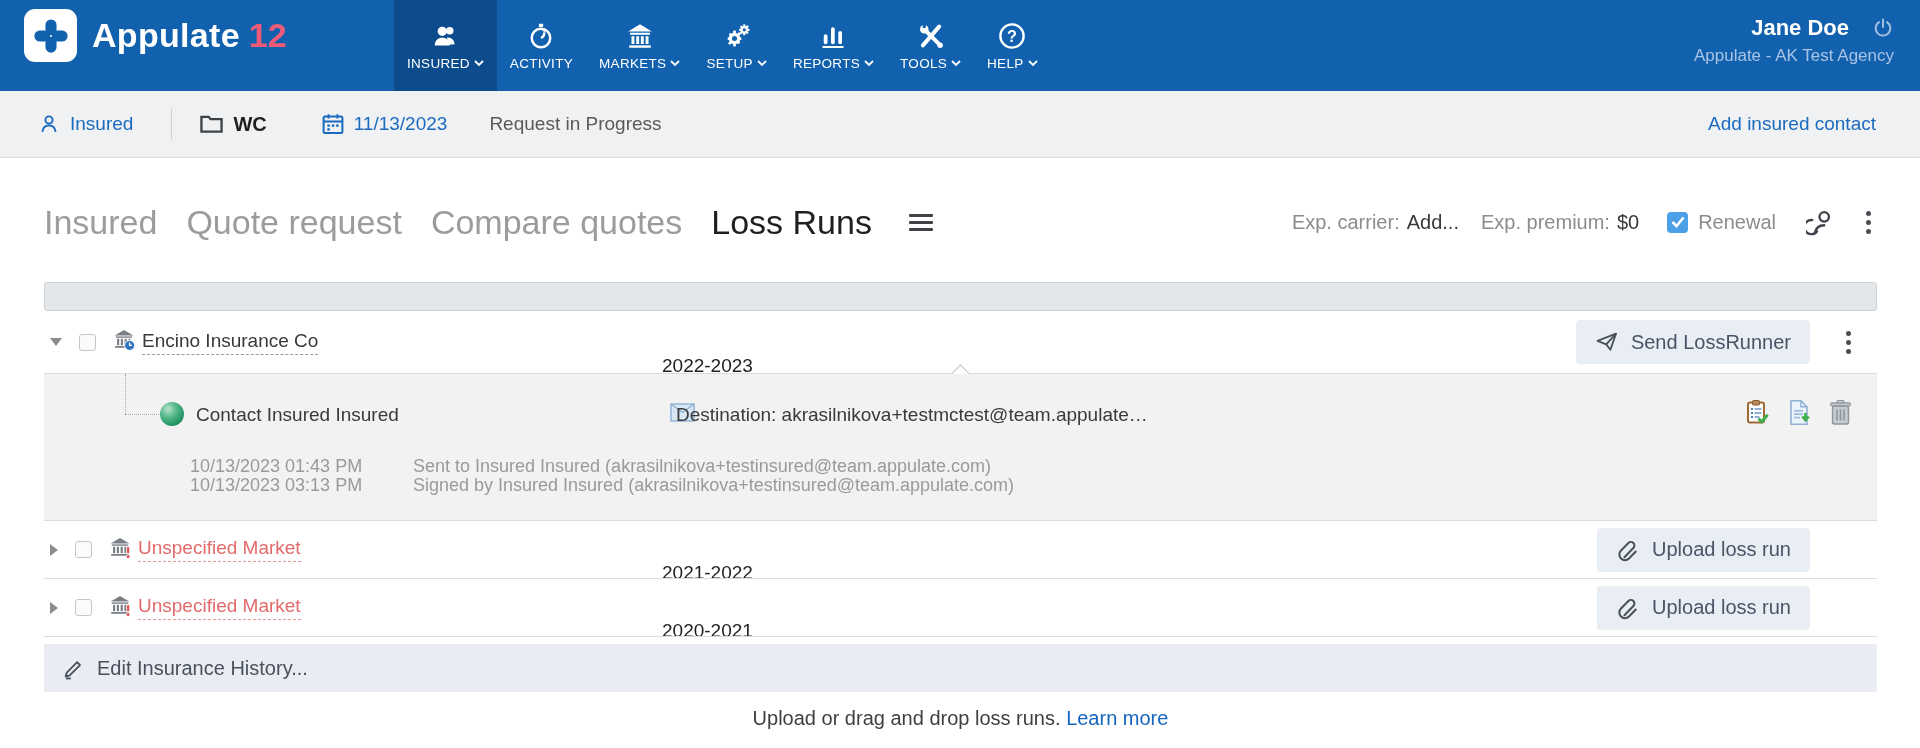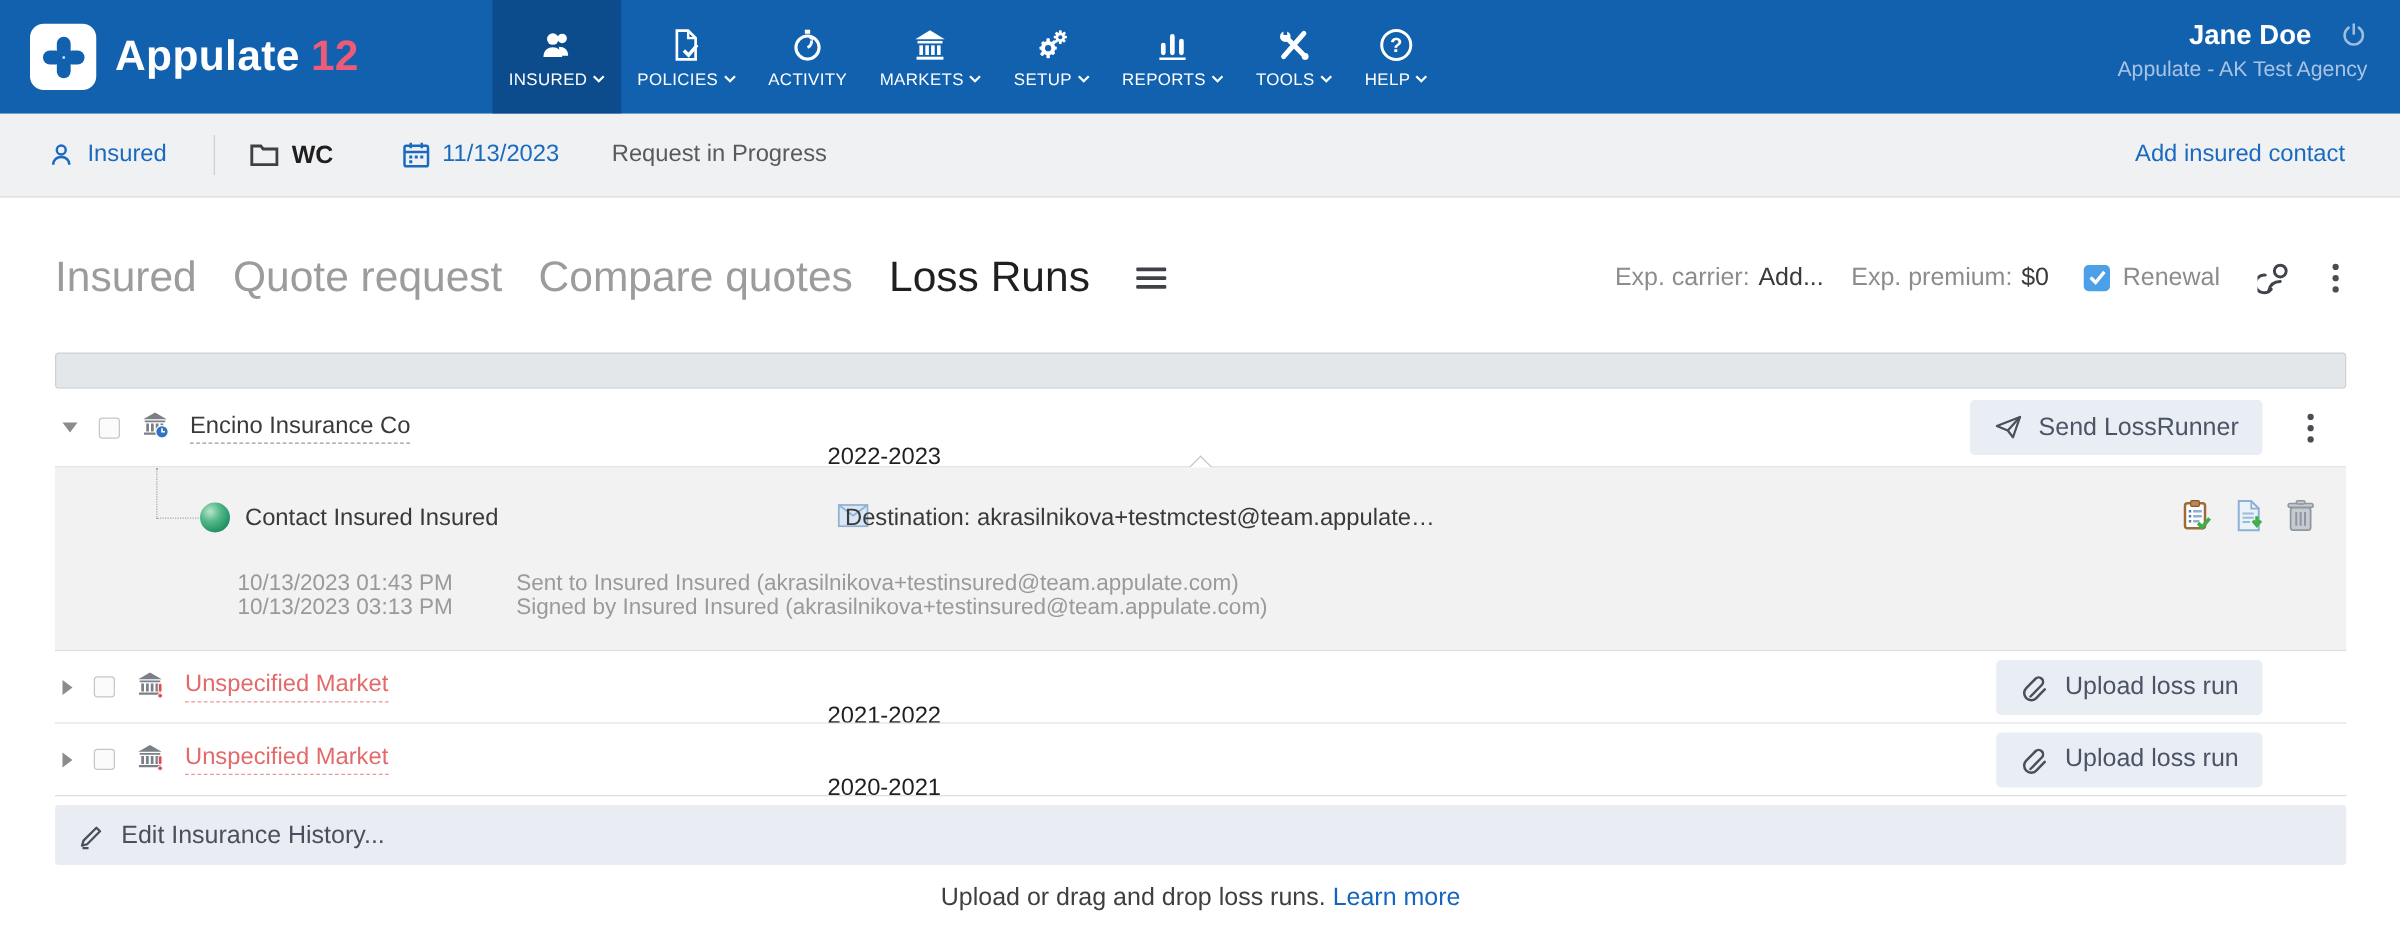--- a/index.html
+++ b/index.html
@@ -2,21 +2,21 @@
 <html><head>
 <meta charset="utf-8">
 <style>
   * { margin:0; padding:0; box-sizing:border-box; }
   html,body { background:#fff; }
   body { font-family:"Liberation Sans","DejaVu Sans",sans-serif; }
   #app { position:relative; width:1920px; height:748px; background:#fff; overflow:hidden; }
 
   
   .navbar { position:absolute; top:0; left:0; right:0; height:91px; background:#1161af; }
-  .brand { position:absolute; left:24px; top:19px; display:flex; align-items:center; }
+  .brand { position:absolute; left:24px; top:9px; display:flex; align-items:center; }
   .logo-box { width:53px; height:53px; background:#fff; border-radius:11px; display:flex; align-items:center; justify-content:center; }
   .brand-name { margin-left:15px; color:#fff; font-size:34px; font-weight:600; letter-spacing:.3px; }
   .brand-ver { margin-left:9px; color:#ee5b78; font-size:34px; font-weight:700; }
   .nav-menu { position:absolute; left:394px; top:0; height:91px; display:flex; }
   .nav-item { height:91px; padding:0 13px; display:flex; flex-direction:column; align-items:center; justify-content:center; cursor:pointer; }
   .nav-item.active { background:#0d4c8c; }
   .nav-item svg.mi { width:32px; height:30px; display:block; }
   .nav-label { margin-top:5px; color:#fff; font-size:13.5px; letter-spacing:.3px; display:flex; align-items:center; gap:4px; white-space:nowrap; }
   .nav-caret { width:10px; height:7px; }
   .user-block { position:absolute; right:26px; top:15px; text-align:right; }
@@ -55,21 +55,21 @@
   .trow { position:relative; display:flex; align-items:center; background:#fff; }
   .row-main { height:62px; }
   .row-sub { height:57px; }
   .divider { position:relative; height:0; border-top:1px solid #dcdcdc; }
   .notch { position:absolute; left:calc(50% - 7px); top:-7.5px; width:13px; height:13px; background:#fff; border-top:1px solid #c2c2c2; border-left:1px solid #c2c2c2; transform:rotate(45deg); }
   .caret-exp { width:0; height:0; margin-left:6px; cursor:pointer; }
   .caret-down { border-left:6px solid transparent; border-right:6px solid transparent; border-top:8px solid #8c8c8c; }
   .caret-right { border-top:6px solid transparent; border-bottom:6px solid transparent; border-left:8px solid #8c8c8c; }
   .row-check { width:17px; height:17px; background:#fbfbfb; border:1px solid #c6c6c6; border-radius:3px; margin-left:17px; cursor:pointer; }
   .bank-wrap { position:relative; width:26px; height:26px; margin-left:16px; }
-  .market-name { margin-left:14px; font-size:19px; color:#3a3a3a; border-bottom:1px dashed #9a9a9a; padding-bottom:2px; cursor:pointer; }
+  .market-name { margin-left:4px; font-size:19px; color:#3a3a3a; border-bottom:1px dashed #9a9a9a; padding-bottom:2px; cursor:pointer; }
   .market-name.red { color:#e36a6a; border-bottom-color:#e89a9a; }
   .period { position:absolute; left:618px; font-size:19px; color:#1f1f1f;margin-top:47px; }
   .btn { position:absolute; right:67px; height:44px; display:flex; align-items:center; gap:12px; background:#e9edf4; border:none; border-radius:4px; padding:0 19px; font-size:20px; color:#4a5466; font-family:inherit; cursor:pointer; }
   .row-main .kebab { position:absolute; right:20px; }
 
   
   .detail { position:relative; height:146px; background:#f2f2f2; }
   .tree-v { position:absolute; left:81px; top:0; height:40px; border-left:1px dotted #a8a8a8; }
   .tree-h { position:absolute; left:81px; top:40px; width:34px; border-top:1px dotted #a8a8a8; }
   .sphere { position:absolute; left:116px; top:28px; width:24px; height:24px; border-radius:50%;
@@ -121,33 +121,20 @@
           </g>
         </svg>
         <span class="nav-label">
             <span>INSURED</span>
           <svg class="nav-caret" viewBox="0 0 10 7">
               <path d="M1 1l4 4 4-4" fill="none" stroke="#fff" stroke-width="1.8"></path>
             </svg>
           </span>
       </div>
 
-      <div class="nav-item">
-        <svg class="mi" viewBox="0 0 24 24">
-          <path d="M6 2.8h7.2L18 7.6v13.6H6z" fill="none" stroke="#fff" stroke-width="1.7"></path>
-          <path d="M13.2 2.8v4.8H18" fill="none" stroke="#fff" stroke-width="1.5"></path>
-          <path d="M10.5 15.5l3 3 5.5-6.5" fill="none" stroke="#fff" stroke-width="2.2"></path>
-        </svg>
-        <span class="nav-label">
-            <span>POLICIES</span>
-          <svg class="nav-caret" viewBox="0 0 10 7">
-              <path d="M1 1l4 4 4-4" fill="none" stroke="#fff" stroke-width="1.8"></path>
-            </svg>
-          </span>
-      </div>
 
 
       <div class="nav-item">
         <svg class="mi" viewBox="0 0 24 24">
           <circle cx="12" cy="13.6" r="7.4" fill="none" stroke="#fff" stroke-width="2"></circle>
           <rect x="10.3" y="2.2" width="3.4" height="2.6" fill="#fff"></rect>
           <path d="M12 13.6c1.8-.8 2.8-2.4 2.6-4.6" fill="none" stroke="#fff" stroke-width="1.8"></path>
           <path d="M13 8l2-1.6.6 2.5z" fill="#fff"></path>
         </svg>
         <span class="nav-label">

